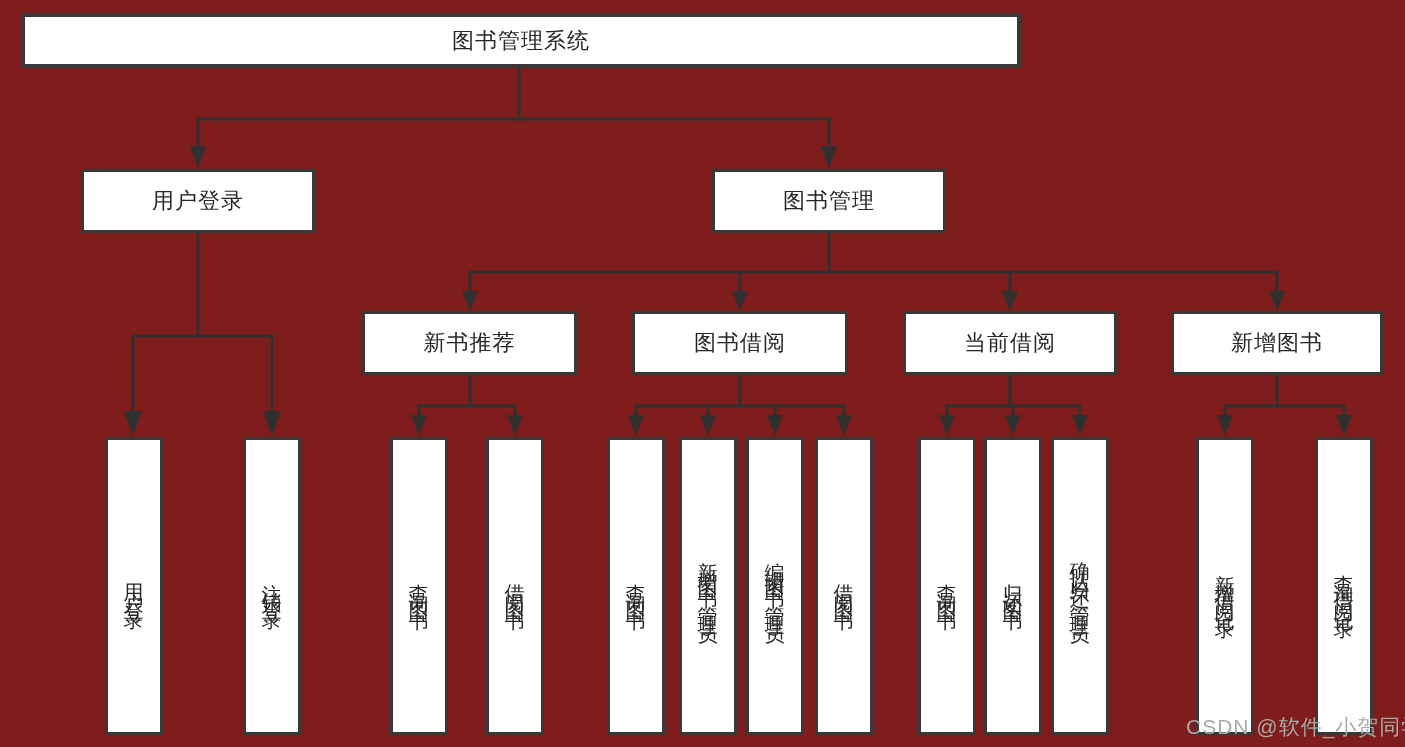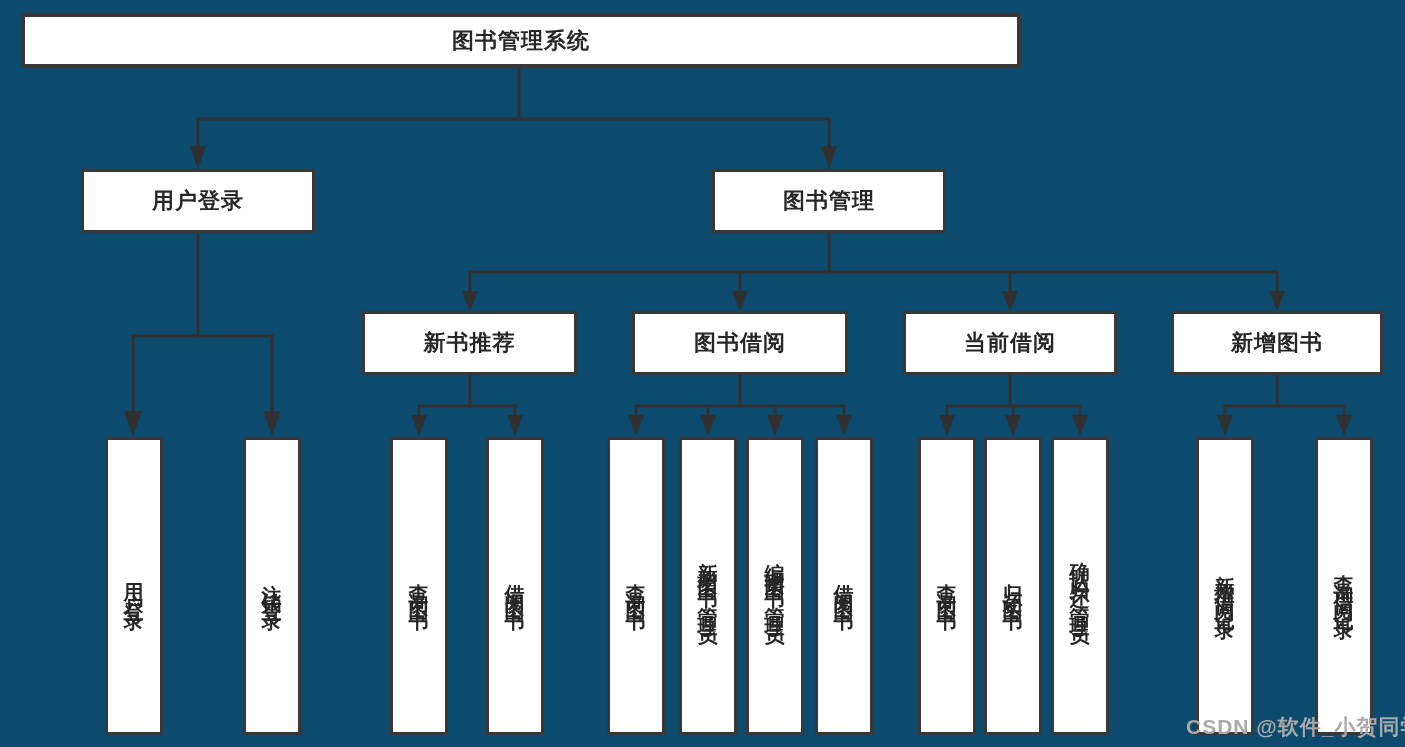--- a/index.html
+++ b/index.html
@@ -8,22 +8,21 @@
     background: #ffffff;
     width: 1405px;
     height: 747px;
     overflow: hidden;
     font-family: "Liberation Sans", "DejaVu Sans", sans-serif;
   }
   #stage {
     position: relative;
     width: 1405px;
     height: 747px;
-    background: #0c4a6e;
-    font-weight: bold;
+    background: #7f1d1d;
   }
   #connectors {
     position: absolute;
     left: 0; top: 0;
     width: 1405px; height: 747px;
     z-index: 1;
   }
   .node {
     position: absolute;
     box-sizing: border-box;

